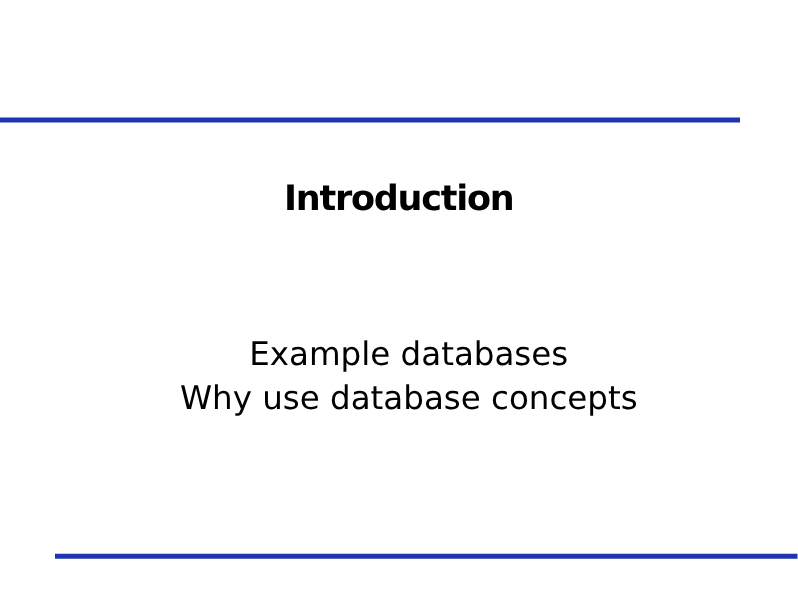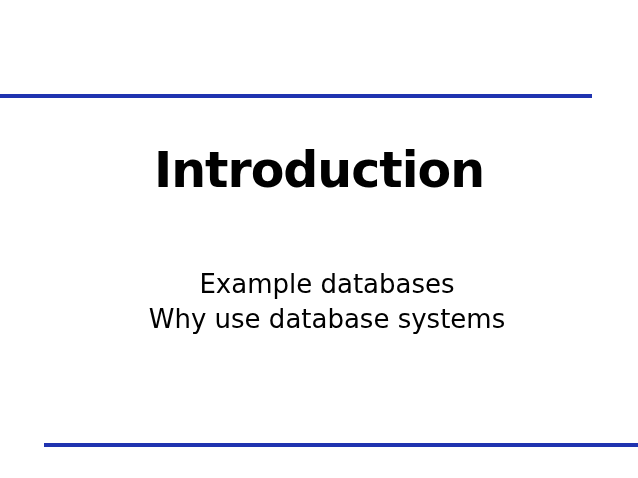--- a/index.html
+++ b/index.html
@@ -22,21 +22,21 @@
   .rule{
     position:absolute;height:4px;
     background:var(--rule-blue);
   }
   .rule-top{left:0;top:94px;width:592px;}
   .rule-bottom{left:44px;top:443px;width:594px;}
   .slide-title{
     position:absolute;left:0;right:0;top:142px;
     margin:0;
     text-align:center;
-    font-size:49px;
+    font-size:28px;
     font-weight:bold;
     letter-spacing:-1px;
     color:var(--text);
   }
   .bullet-list{
     position:absolute;left:0;right:0;top:267px;
     text-align:center;
     font-size:26px;
     line-height:35px;
     color:var(--text);
@@ -48,18 +48,18 @@
 <body>
 
 <div class="slide">
 
   <div class="rule rule-top"></div>
 
   <h1 class="slide-title">Introduction</h1>
 
   <div class="bullet-list">
     <div class="bullet-line">Example databases</div>
-    <div class="bullet-line">Why use database systems</div>
+    <div class="bullet-line">Why use database concepts</div>
   </div>
 
   <div class="rule rule-bottom"></div>
 
 </div>
 
 </body></html>

